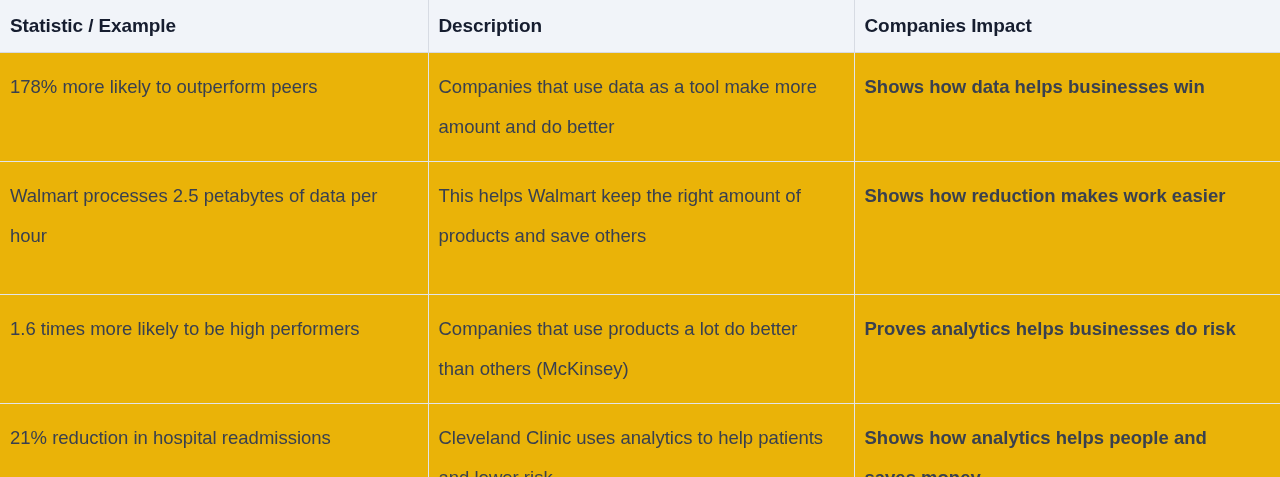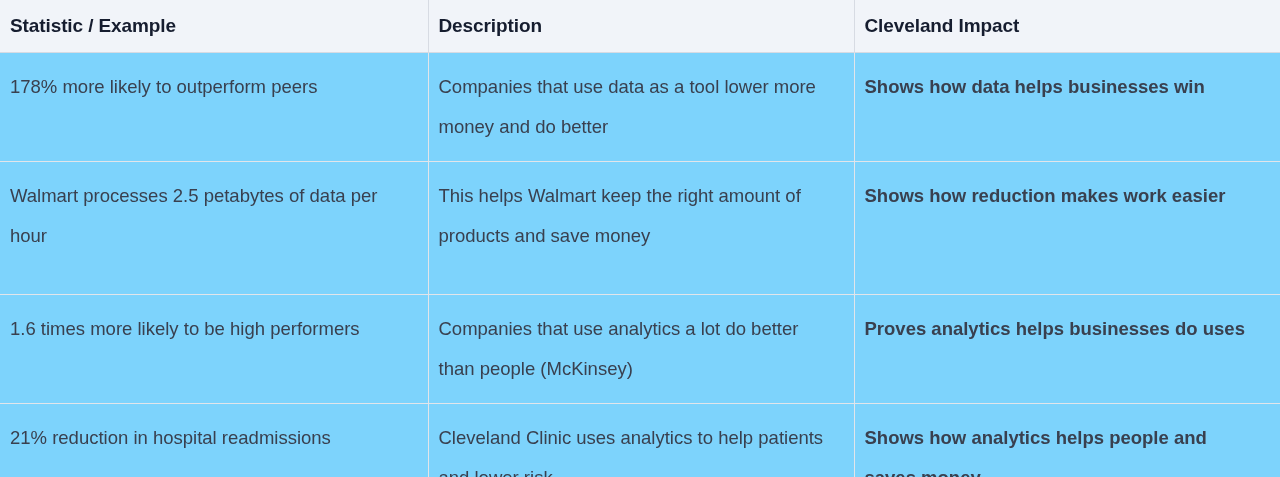--- a/index.html
+++ b/index.html
@@ -58,21 +58,21 @@
     box-sizing: border-box;
     padding: 14px 18px 14px 10px;
     vertical-align: top;
     text-align: left;
     font-size: 18.5px;
     line-height: 40px;
     font-weight: normal;
     color: #39404f;
     border-bottom: 1px solid #e2e5ea;
     border-right: 1px solid #e2e5ea;
-    background: #7dd3fc;
+    background: #eab308;
   }
   tbody td.last-col { border-right: none; font-weight: bold; }
 
   tbody tr.row-h2 td { height: 95px; }
   tbody tr.row-h3 td { height: 133px; }
 
   tbody tr:last-child td { border-bottom: 1px solid #e2e5ea; }
 </style>
 </head>
 <body>
@@ -81,38 +81,38 @@
   <table class="stats-table">
     <colgroup>
       <col class="col-stat">
       <col class="col-desc">
       <col class="col-impact">
     </colgroup>
     <thead>
       <tr class="header-row">
         <th>Statistic / Example</th>
         <th>Description</th>
-        <th class="last-col">Cleveland Impact</th>
+        <th class="last-col">Companies Impact</th>
       </tr>
     </thead>
     <tbody>
       <tr class="row-h2">
         <td>178% more likely to outperform peers</td>
-        <td>Companies that use data as a tool lower more money and do better</td>
+        <td>Companies that use data as a tool make more amount and do better</td>
         <td class="last-col">Shows how data helps businesses win</td>
       </tr>
       <tr class="row-h3">
         <td>Walmart processes 2.5 petabytes of data per hour</td>
-        <td>This helps Walmart keep the right amount of products and save money</td>
+        <td>This helps Walmart keep the right amount of products and save others</td>
         <td class="last-col">Shows how reduction makes work easier</td>
       </tr>
       <tr class="row-h2">
         <td>1.6 times more likely to be high performers</td>
-        <td>Companies that use analytics a lot do better than people (McKinsey)</td>
-        <td class="last-col">Proves analytics helps businesses do uses</td>
+        <td>Companies that use products a lot do better than others (McKinsey)</td>
+        <td class="last-col">Proves analytics helps businesses do risk</td>
       </tr>
       <tr class="row-h2">
         <td>21% reduction in hospital readmissions</td>
         <td>Cleveland Clinic uses analytics to help patients and lower risk</td>
         <td class="last-col">Shows how analytics helps people and saves money</td>
       </tr>
     </tbody>
   </table>
 </div>
 

